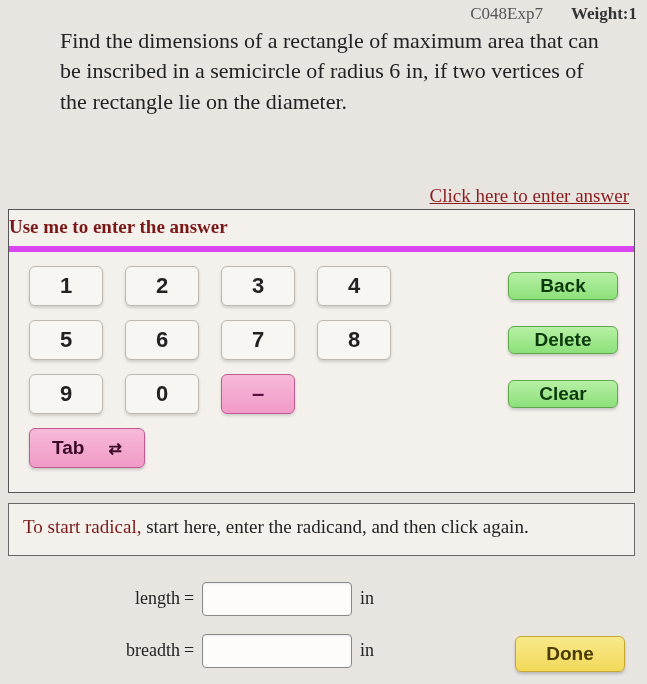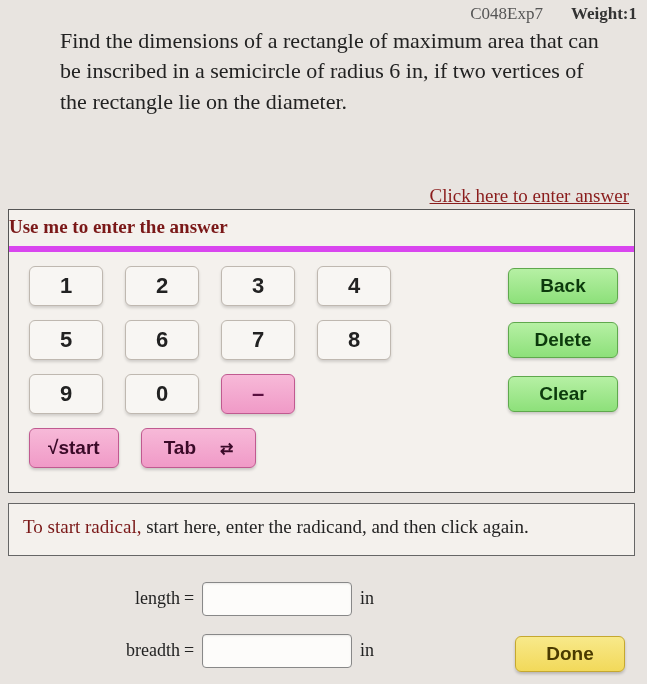--- a/index.html
+++ b/index.html
@@ -75,21 +75,21 @@
       align-items: center;
       justify-content: center;
       font-size: 22px;
       font-weight: bold;
       color: #222;
       cursor: pointer;
       font-family: Arial, sans-serif;
     }
     .actionkey {
       width: 110px;
-      height: 36px;
+      height: 28px;
       background: linear-gradient(#b6f0a4, #8de07a);
       border: 1px solid #5fa84d;
       border-radius: 6px;
       box-shadow: 0 2px 3px rgba(0,0,0,0.18);
       display: flex;
       align-items: center;
       justify-content: center;
       font-size: 19px;
       font-weight: bold;
       color: #0c3a0c;
@@ -230,21 +230,20 @@
 
     <div class="krow">
       <div class="numkey">9</div>
       <div class="numkey">0</div>
       <div class="numkey pinkkey">–</div>
       <div class="spacer74"></div>
       <div class="actionkey">Clear</div>
     </div>
 
     <div class="krow">
-      <div class="sqrtkey">√start</div>
       <div class="tabkey">
         <span>Tab</span>
         <span class="swap-icon">⇄</span>
       </div>
     </div>
 
   </div>
 </div>
 
 <div class="hint-panel">

